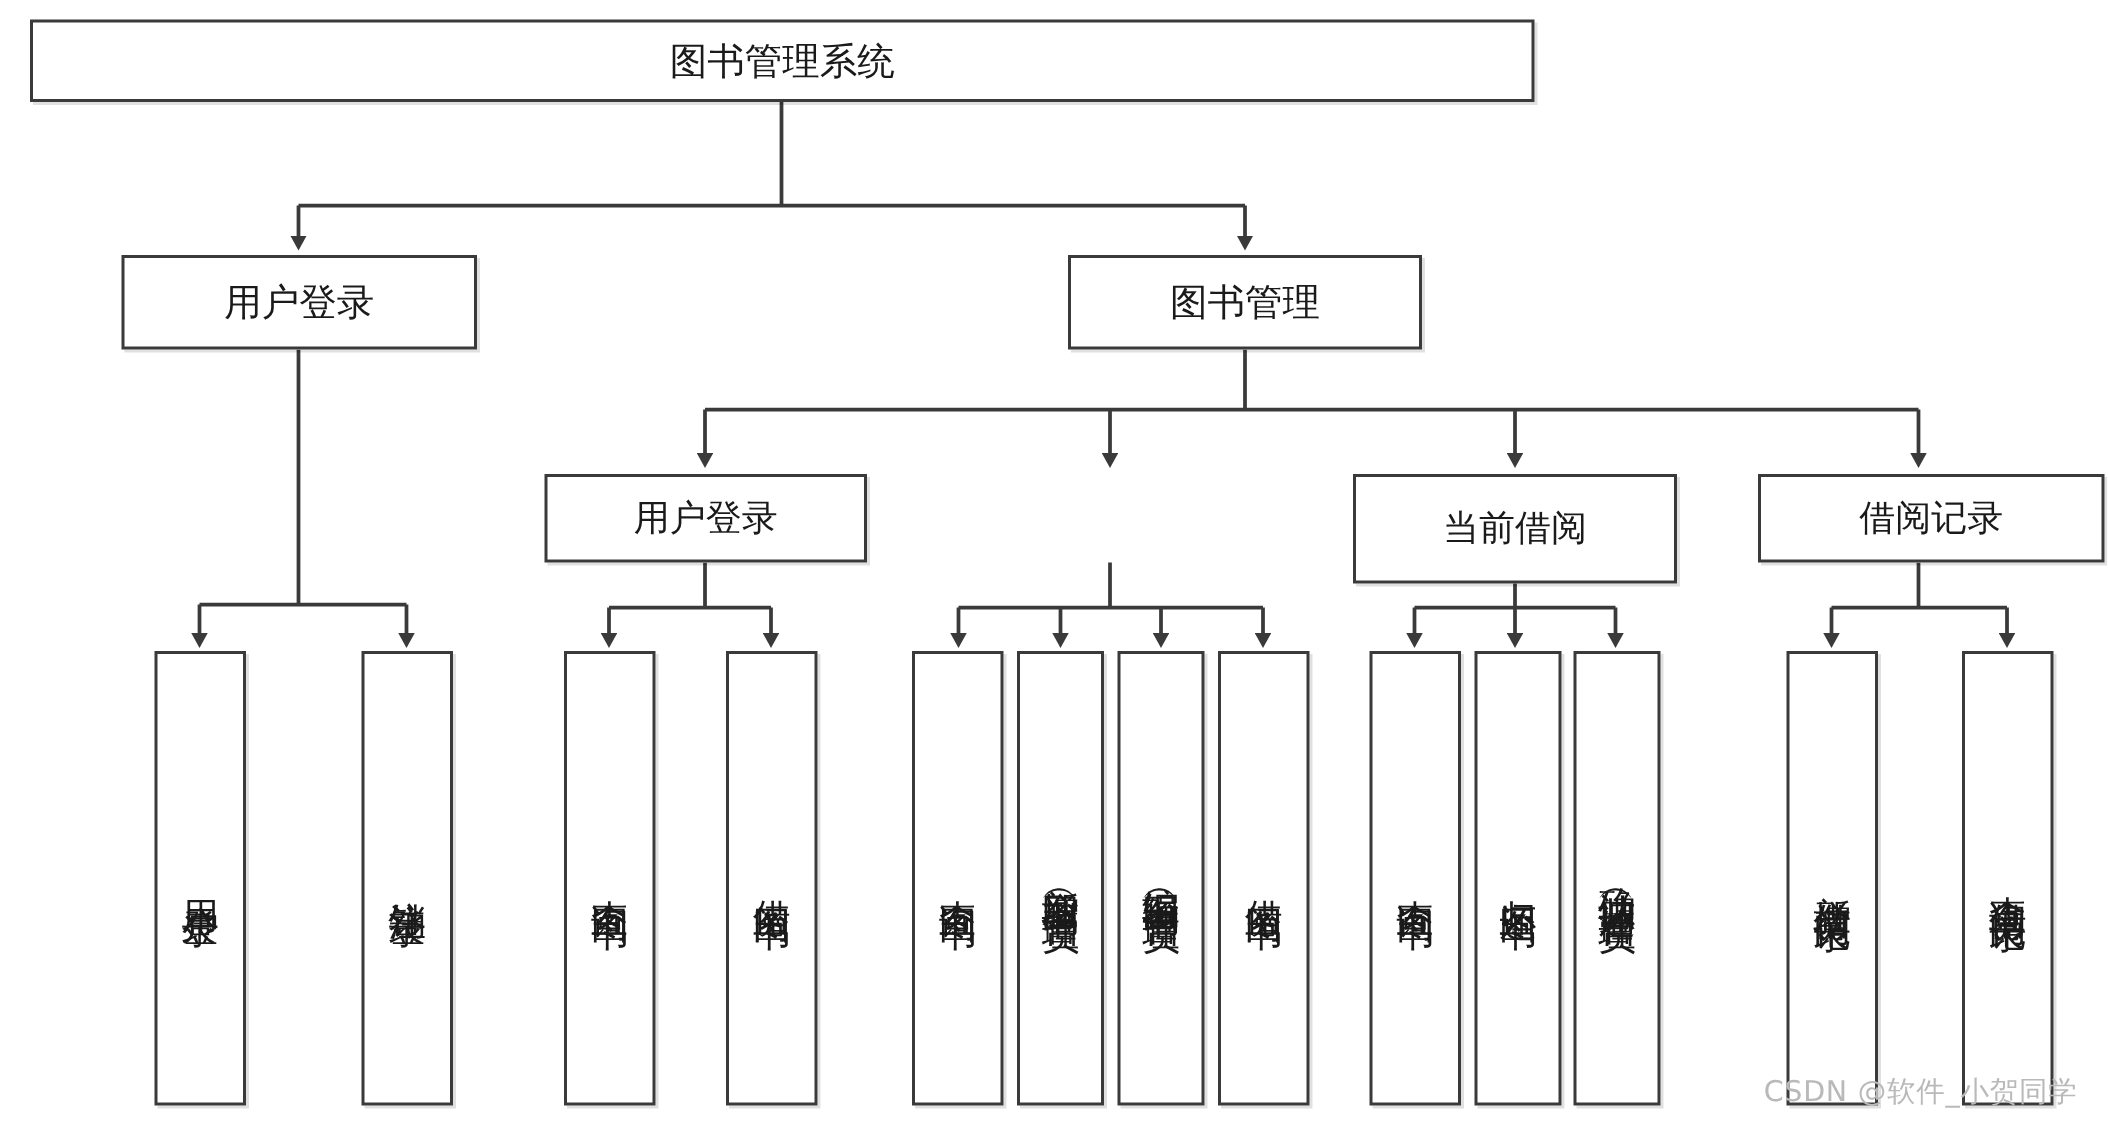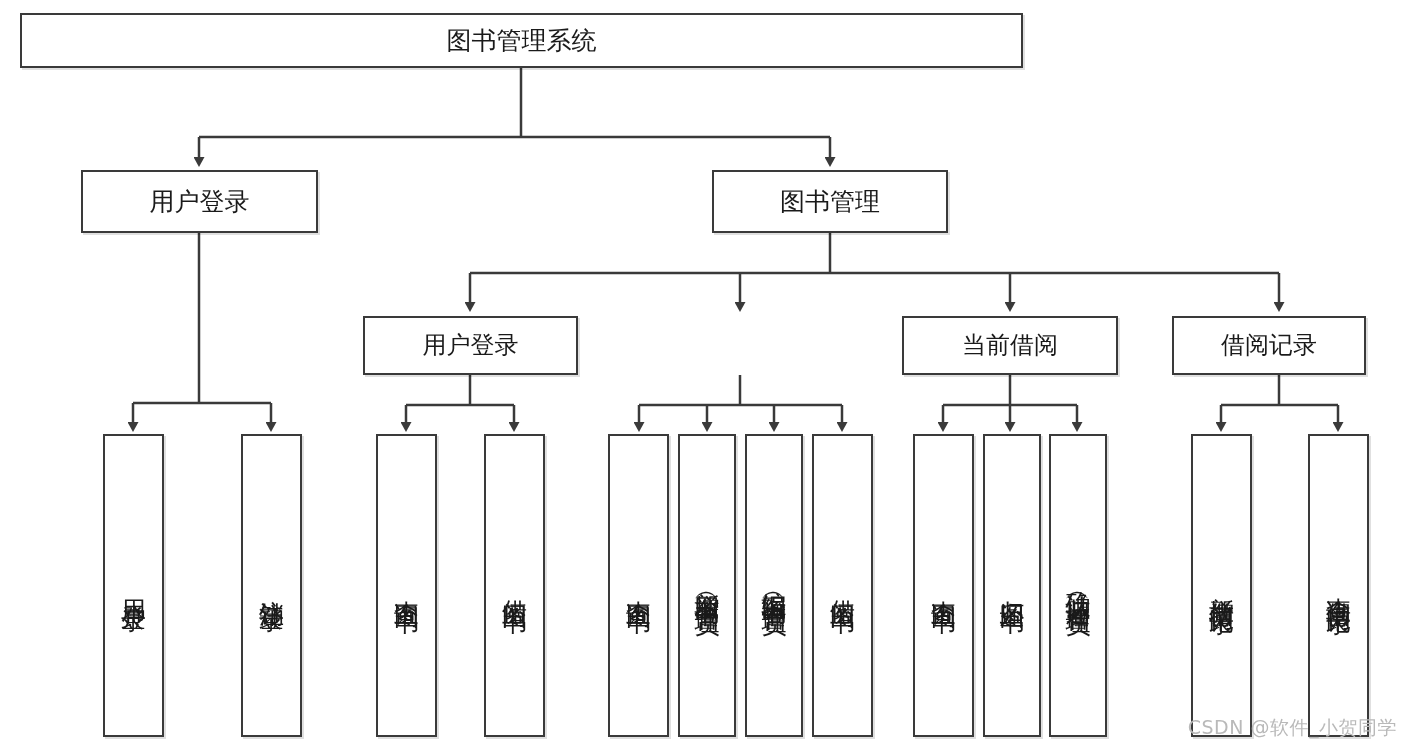--- a/index.html
+++ b/index.html
@@ -52,21 +52,21 @@
     writing-mode: vertical-rl;
     text-orientation: upright;
     font-size: 25px;
     letter-spacing: 3px;
     line-height: 1;
     white-space: nowrap;
     max-height: 100%;
   }
   .watermark {
     position: absolute;
-    right: 8px;
+    right: 20px;
     bottom: 6px;
     font-size: 19px;
     color: #b9b9b9;
     letter-spacing: 0.5px;
     white-space: nowrap;
   }
 </style>
 </head>
 <body>
 
@@ -129,24 +129,24 @@
   <div class="node node-l2" style="left:81px; top:170px; width:237px; height:63px;">
     <span class="label">用户登录</span>
   </div>
   <div class="node node-l2" style="left:712px; top:170px; width:236px; height:63px;">
     <span class="label">图书管理</span>
   </div>
 
   <div class="node node-l3" style="left:363px; top:316px; width:215px; height:59px;">
     <span class="label">用户登录</span>
   </div>
-  <div class="node node-l3" style="left:902px; top:316px; width:216px; height:59px;">
+  <div class="node node-l3" style="left:902px; top:316px; width:216px; height:73px;">
     <span class="label">当前借阅</span>
   </div>
-  <div class="node node-l3" style="left:1172px; top:316px; width:194px; height:59px;">
+  <div class="node node-l3" style="left:1172px; top:316px; width:231px; height:59px;">
     <span class="label">借阅记录</span>
   </div>
 
   <div class="node node-leaf" style="left:103px; top:434px; width:61px; height:303px;">
     <span class="label">用户登录</span>
   </div>
   <div class="node node-leaf" style="left:241px; top:434px; width:61px; height:303px;">
     <span class="label">注销登录</span>
   </div>
 

